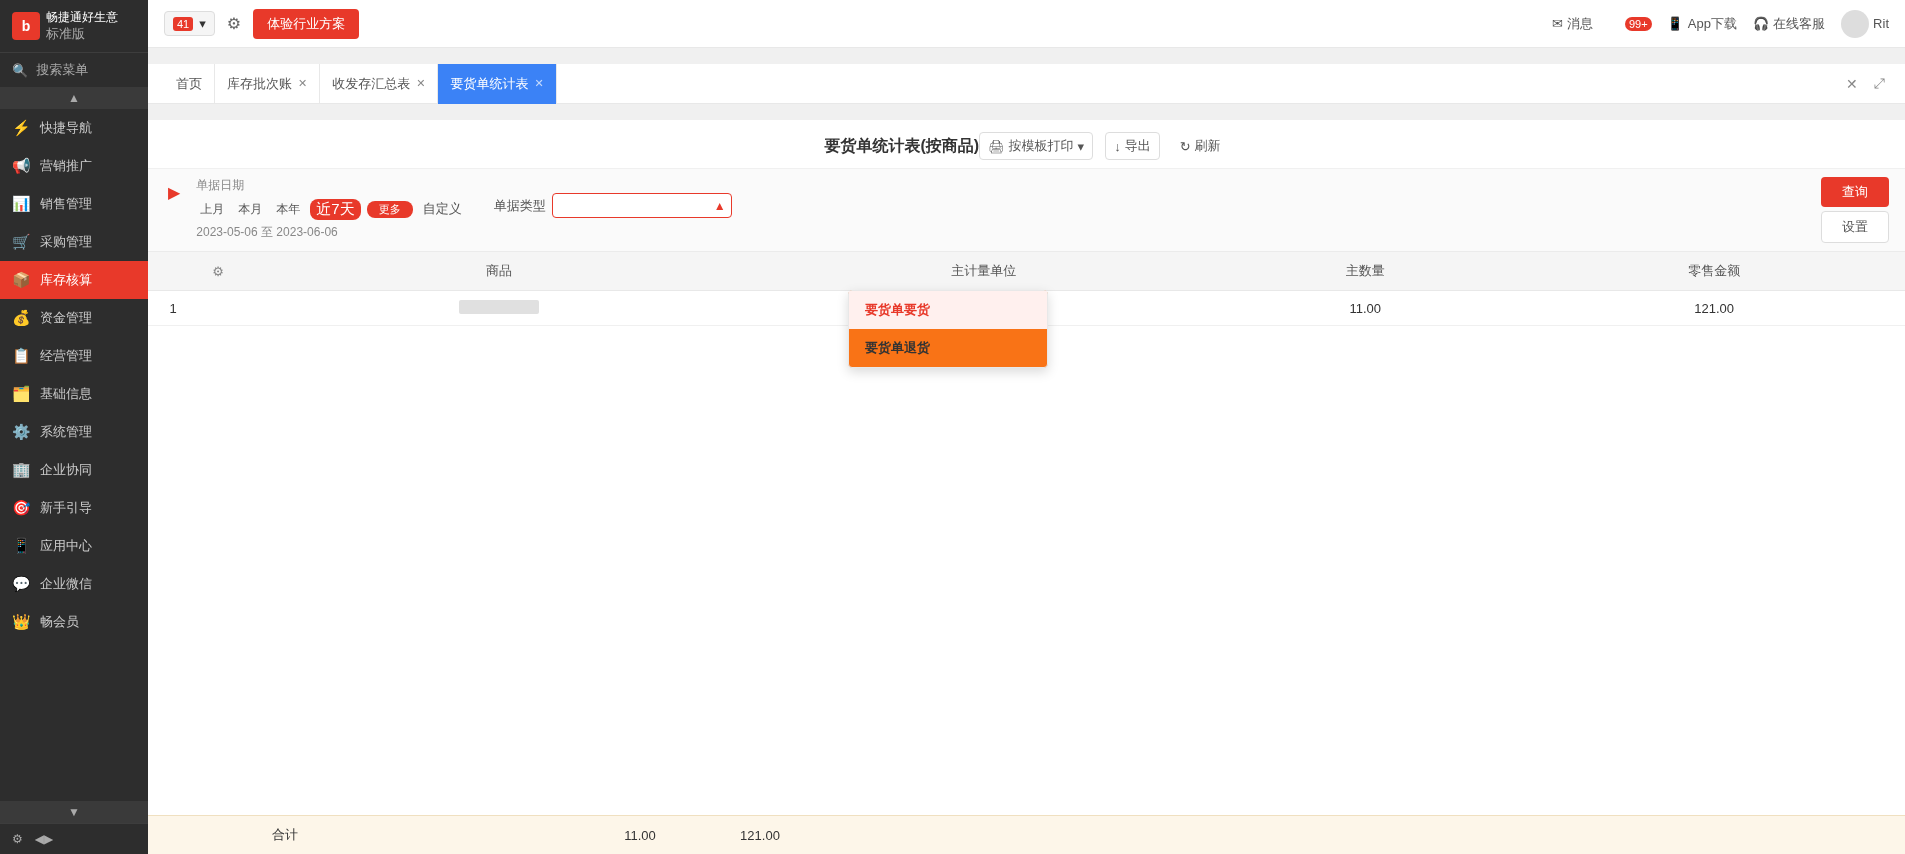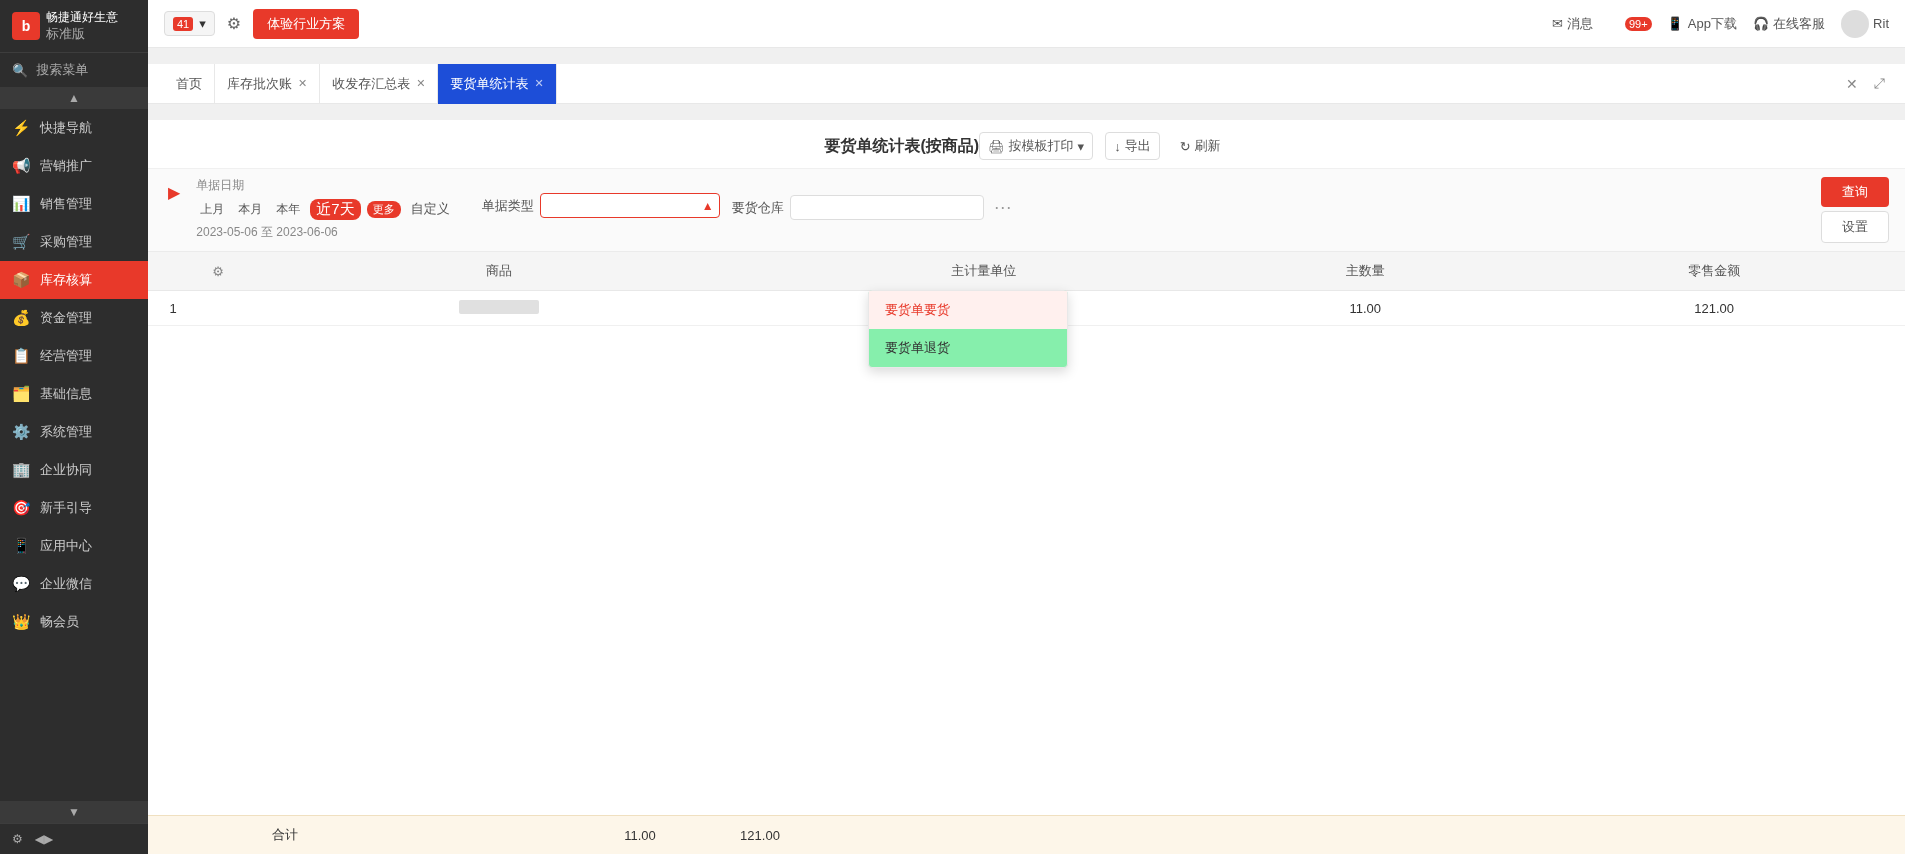--- a/index.html
+++ b/index.html
@@ -186,21 +186,21 @@
       height: 40px;
       cursor: pointer;
       font-size: 13px;
       color: #555;
       border-right: 1px solid #e8e8e8;
       white-space: nowrap;
       gap: 6px;
       justify-content: center;
     }
     .tab.active {
-      background: #1d4ed8;
+      background: #3b82f6;
       color: white;
     }
     .tab .close-x {
       font-size: 11px;
       color: inherit;
       opacity: 0.7;
     }
     .tab.active .close-x { color: white; }
     .tabs-right {
       margin-left: auto;
@@ -390,27 +390,28 @@
       border-radius: 4px;
       padding: 6px 20px;
       cursor: pointer;
       font-size: 13px;
     }
 
     
     .dropdown-overlay {
       position: absolute;
       top: 170px;
-      left: 720px;
-      background: #86efac;
+      left: 700px;
+      background: #f97316;
       border: 1px solid #e8e8e8;
       border-radius: 4px;
       box-shadow: 0 4px 12px rgba(0,0,0,0.15);
       z-index: 100;
       min-width: 200px;
+      font-weight: bold;
     }
     .dropdown-item {
       padding: 10px 16px;
       cursor: pointer;
       font-size: 13px;
       color: #333;
     }
     .dropdown-item.selected { background: #fff0ee; color: #e8392a; }
 
     
@@ -660,41 +661,36 @@
     <div class="filter-row">
       <button class="filter-toggle-btn">▶</button>
 
       <div class="filter-section">
         <div class="filter-label">单据日期</div>
         <div class="date-range-row">
           <button class="date-btn">上月</button>
           <button class="date-btn">本月</button>
           <button class="date-btn">本年</button>
           <span class="date-recent-badge">近7天</span>
-          <span style="background:#e8392a;color:white;font-size:11px;border-radius:8px;padding:1px 6px;cursor:pointer;">更多</span>
+          <span style="background:#e8392a;color:white;font-size:11px;border-radius:8px;padding:1px 12px;cursor:pointer;">更多</span>
           <button class="date-custom-btn">自定义</button>
         </div>
         <div class="date-display">2023-05-06 至 2023-06-06</div>
       </div>
 
       <div class="filter-field-group" style="margin-left:16px;margin-top:16px;">
         <span class="filter-field-label">单据类型</span>
         <div class="filter-input-wrapper">
           <select class="filter-select">
             <option value=""></option>
           </select>
           <span class="filter-chevron">▲</span>
         </div>
       </div>
 
-      <div class="filter-field-group" style="margin-top:16px;">
-        <span class="filter-field-label">要货仓库</span>
-        <input class="filter-warehouse-input" type="text" style="">
-        <button class="filter-more-btn">···</button>
-      </div>
 
       <div class="filter-actions">
         <button class="btn-query">查询</button>
         <button class="btn-settings">设置</button>
       </div>
     </div>
 
     <div class="table-area">
       <table class="data-table">
         <thead>

